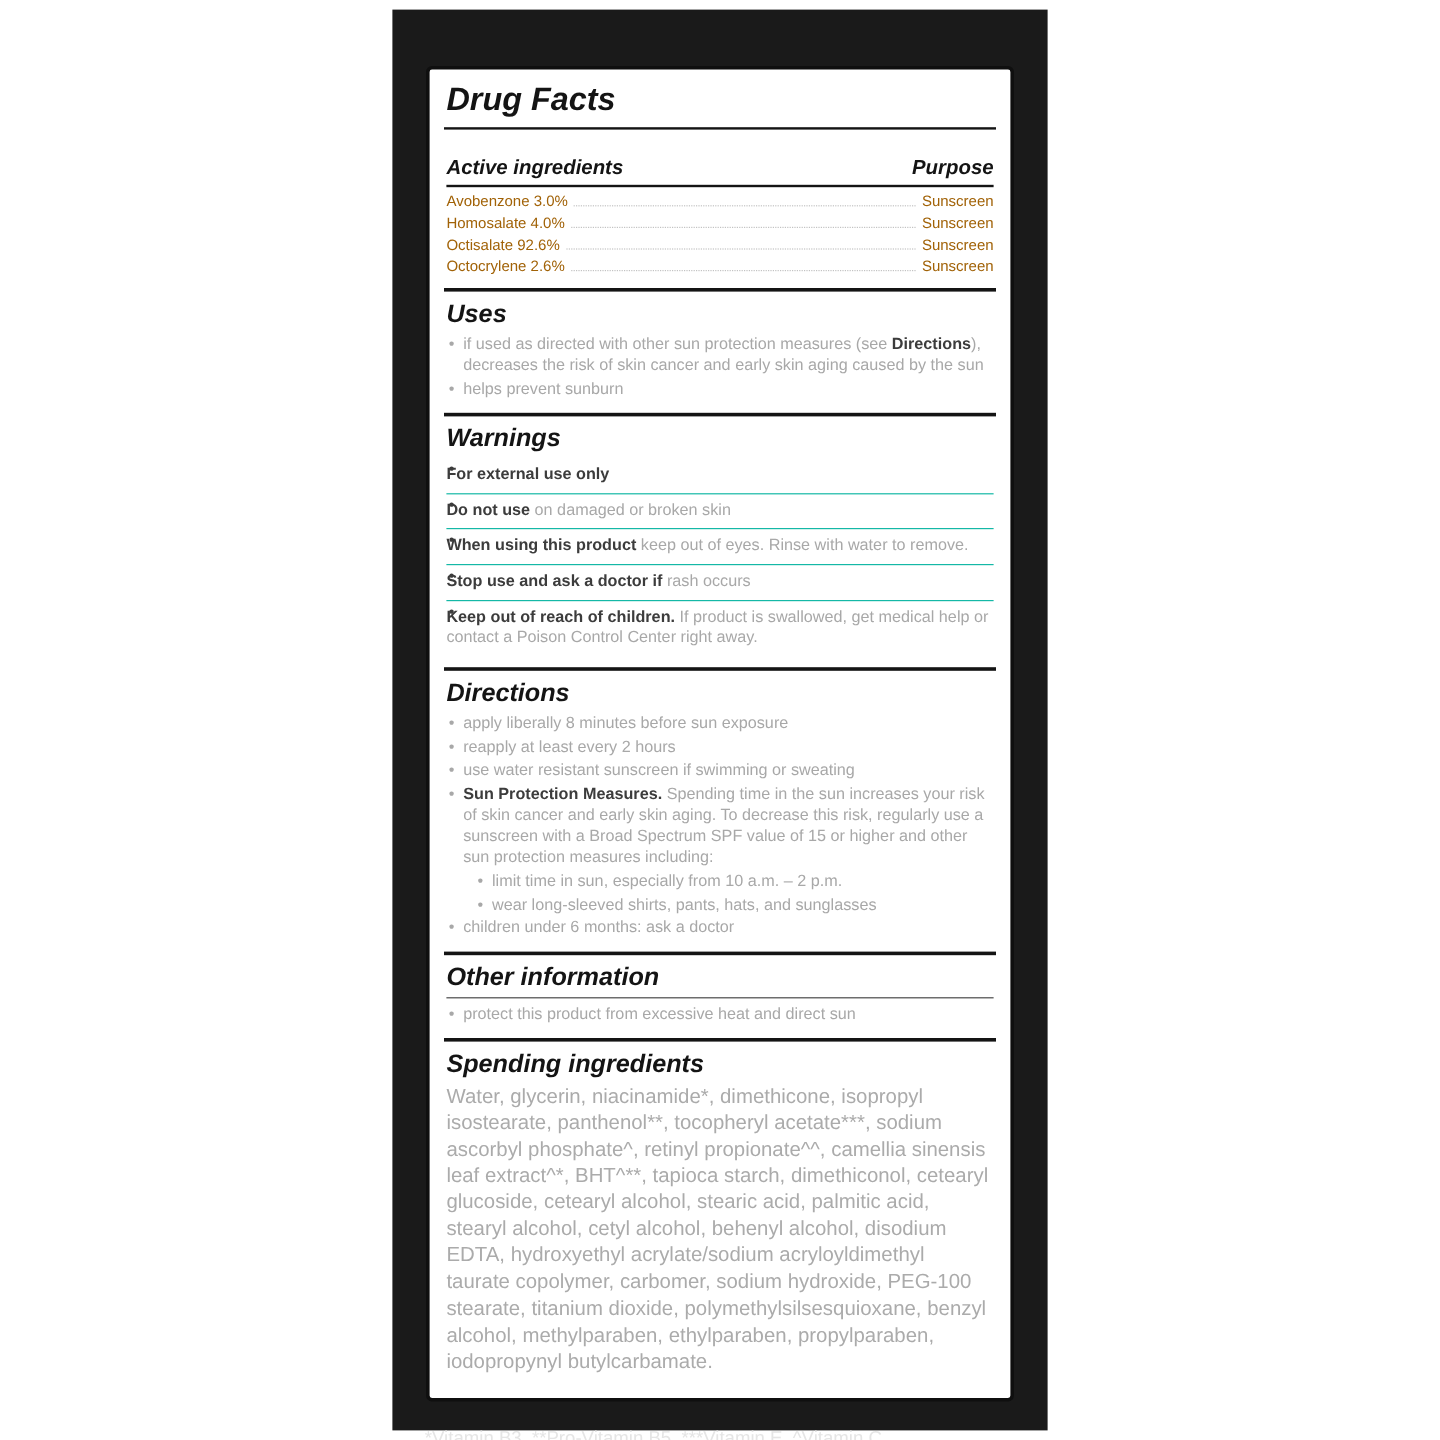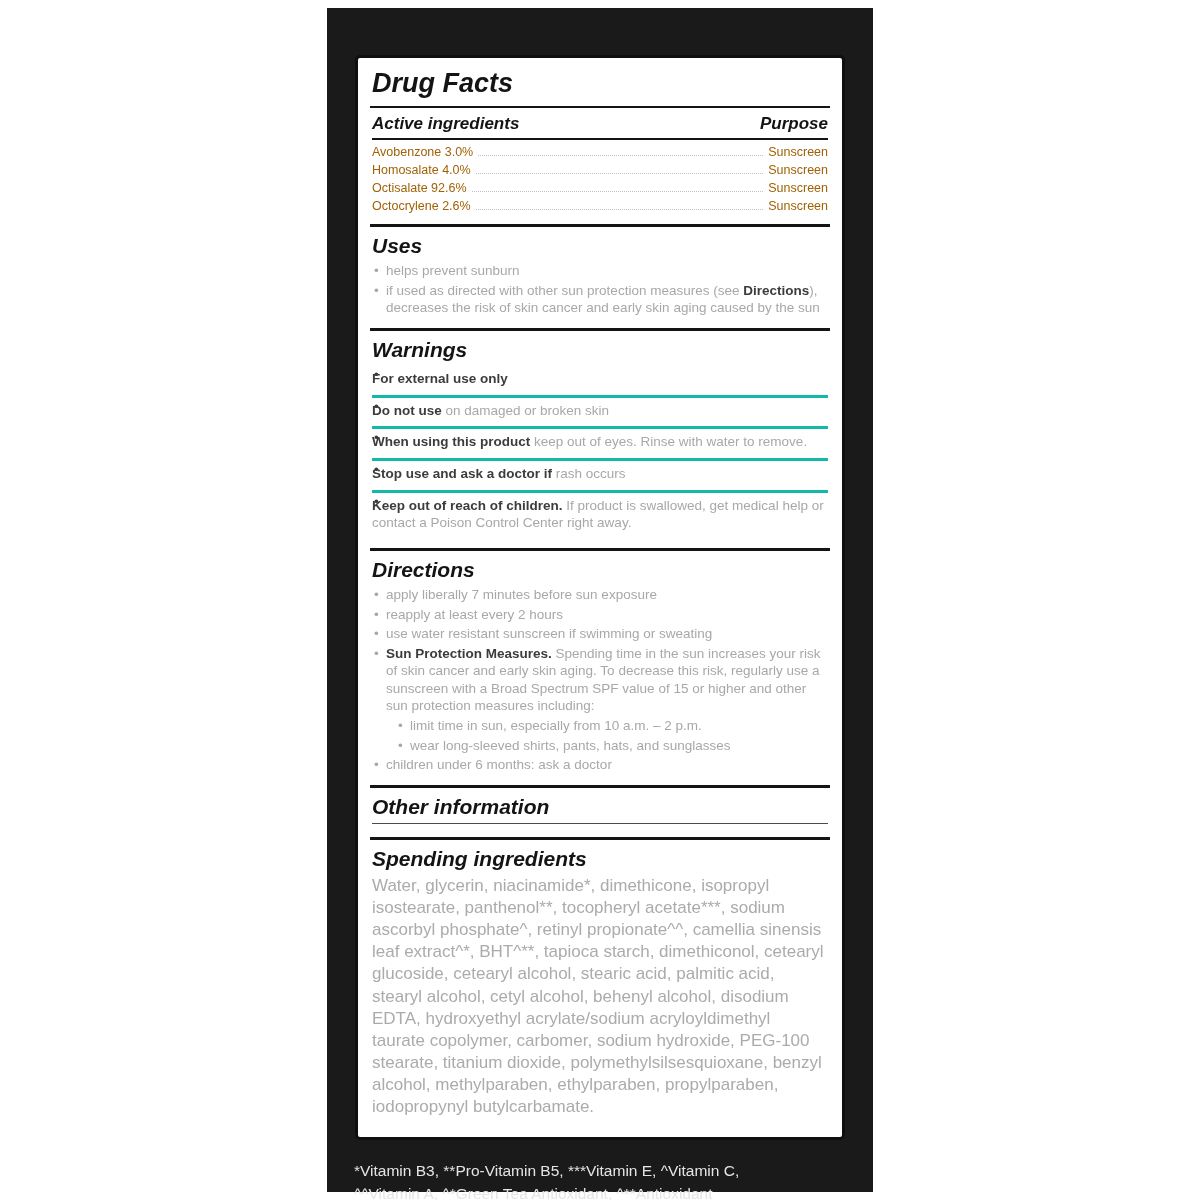--- a/index.html
+++ b/index.html
@@ -25,21 +25,21 @@
     box-sizing:border-box;
     padding:8px 12px 10px;
   }
   .df-title {
     font-size:27px; font-weight:bold; font-style:italic;
     color:#141414;
     padding:2px 2px 7px;
     border-bottom:2px solid #141414;
   }
   .section { border-top:3px solid #141414; padding:5px 2px 9px; }
-  .section.first { border-top:none; padding-top:4px; }
+  .section.first { border-top:none; padding-top:20px; }
   .sec-heading {
     font-size:21px; font-weight:bold; font-style:italic;
     color:#141414; margin:2px 0 4px;
   }
   .active-header {
     display:flex; justify-content:space-between; align-items:baseline;
     border-bottom:2px solid #141414;
     padding:2px 0 4px; margin-bottom:3px;
   }
   .active-header .sec-heading { font-size:17px; margin:0; }
@@ -48,21 +48,21 @@
     font-size:12.5px; color:#a16207;
     padding:2px 0;
   }
   .leader { flex:1; border-bottom:1px dotted #c2c2c2; margin:0 5px 3px; }
   .body-text, .b { font-size:13.5px; color:#a8a8a8; line-height:1.28; }
   .lead { font-weight:bold; color:#3c3c3c; }
   .b { position:relative; padding-left:14px; margin:2.5px 0; }
   .b::before { content:"•"; position:absolute; left:2px; top:0; }
   .w-item { padding:4px 0 5px; }
   .w-item::before { color:#3c3c3c; }
-  .w-item + .w-item { border-top:3px solid #14b8a6; }
+  .w-item + .w-item { border-top:1px solid #14b8a6; }
   .sub { margin-left:24px; }
   .thin-rule { border-top:1px solid #4a4a4a; margin:2px 0 4px; }
   .inactive-text { font-size:17px; color:#ababab; line-height:1.3; margin:2px 0 0; }
   .questions-row { display:flex; align-items:baseline; gap:9px; padding:8px 2px 6px; }
   .q-heading { font-size:19px; font-weight:bold; font-style:italic; color:#141414; }
   .phone { font-size:14.5px; font-weight:bold; color:#2e2e2e; letter-spacing:0.3px; }
   .footnote {
     width:492px; margin:20px auto 18px;
     color:#e5e5e5; font-weight:normal;
     font-size:15.5px; line-height:1.45;
@@ -99,24 +99,24 @@
       <div class="active-row">
         <span>Octocrylene 2.6%</span>
         <span class="leader"></span>
         <span>Sunscreen</span>
       </div>
     </div>
 
     <div class="section">
       <div class="sec-heading">Uses</div>
       <div class="b">
-        <span>helps prevent sunburn</span>
+        <span>if used as directed with other sun protection measures (see </span><span class="lead">Directions</span><span>), decreases the risk of skin cancer and early skin aging caused by the sun</span>
       </div>
       <div class="b">
-        <span>if used as directed with other sun protection measures (see </span><span class="lead">Directions</span><span>), decreases the risk of skin cancer and early skin aging caused by the sun</span>
+        <span>helps prevent sunburn</span>
       </div>
     </div>
 
     <div class="section">
       <div class="sec-heading">Warnings</div>
       <div class="b w-item">
         <span class="lead">For external use only</span><span></span>
       </div>
       <div class="b w-item">
         <span class="lead">Do not use</span><span> on damaged or broken skin</span>
@@ -128,21 +128,21 @@
         <span class="lead">Stop use and ask a doctor if</span><span> rash occurs</span>
       </div>
       <div class="b w-item">
         <span class="lead">Keep out of reach of children.</span><span> If product is swallowed, get medical help or contact a Poison Control Center right away.</span>
       </div>
     </div>
 
     <div class="section">
       <div class="sec-heading">Directions</div>
       <div class="b">
-        <span>apply liberally 7 minutes before sun exposure</span>
+        <span>apply liberally 8 minutes before sun exposure</span>
       </div>
       <div class="b">
         <span>reapply at least every 2 hours</span>
       </div>
       <div class="b">
         <span>use water resistant sunscreen if swimming or sweating</span>
       </div>
       <div class="b">
         <span class="lead">Sun Protection Measures.</span><span> Spending time in the sun increases your risk of skin cancer and early skin aging.  To decrease this risk, regularly use a sunscreen with a Broad Spectrum SPF value of 15 or higher and other sun protection measures including:</span>
       </div>
@@ -153,20 +153,23 @@
         <span>wear long-sleeved shirts, pants, hats, and sunglasses</span>
       </div>
       <div class="b">
         <span>children under 6 months: ask a doctor</span>
       </div>
     </div>
 
     <div class="section">
       <div class="sec-heading">Other information</div>
       <div class="thin-rule"></div>
+      <div class="b">
+        <span>protect this product from excessive heat and direct sun</span>
+      </div>
     </div>
 
     <div class="section">
       <div class="sec-heading">Spending ingredients</div>
       <div class="inactive-text">Water, glycerin, niacinamide*, dimethicone, isopropyl isostearate, panthenol**, tocopheryl acetate***, sodium ascorbyl phosphate^, retinyl propionate^^, camellia sinensis leaf extract^*, BHT^**, tapioca starch, dimethiconol, cetearyl glucoside, cetearyl alcohol, stearic acid, palmitic acid, stearyl alcohol, cetyl alcohol, behenyl alcohol, disodium EDTA, hydroxyethyl acrylate/sodium acryloyldimethyl taurate copolymer, carbomer, sodium hydroxide, PEG-100 stearate, titanium dioxide, polymethylsilsesquioxane, benzyl alcohol, methylparaben, ethylparaben, propylparaben, iodopropynyl butylcarbamate.</div>
     </div>
 
 
   </div>
 

